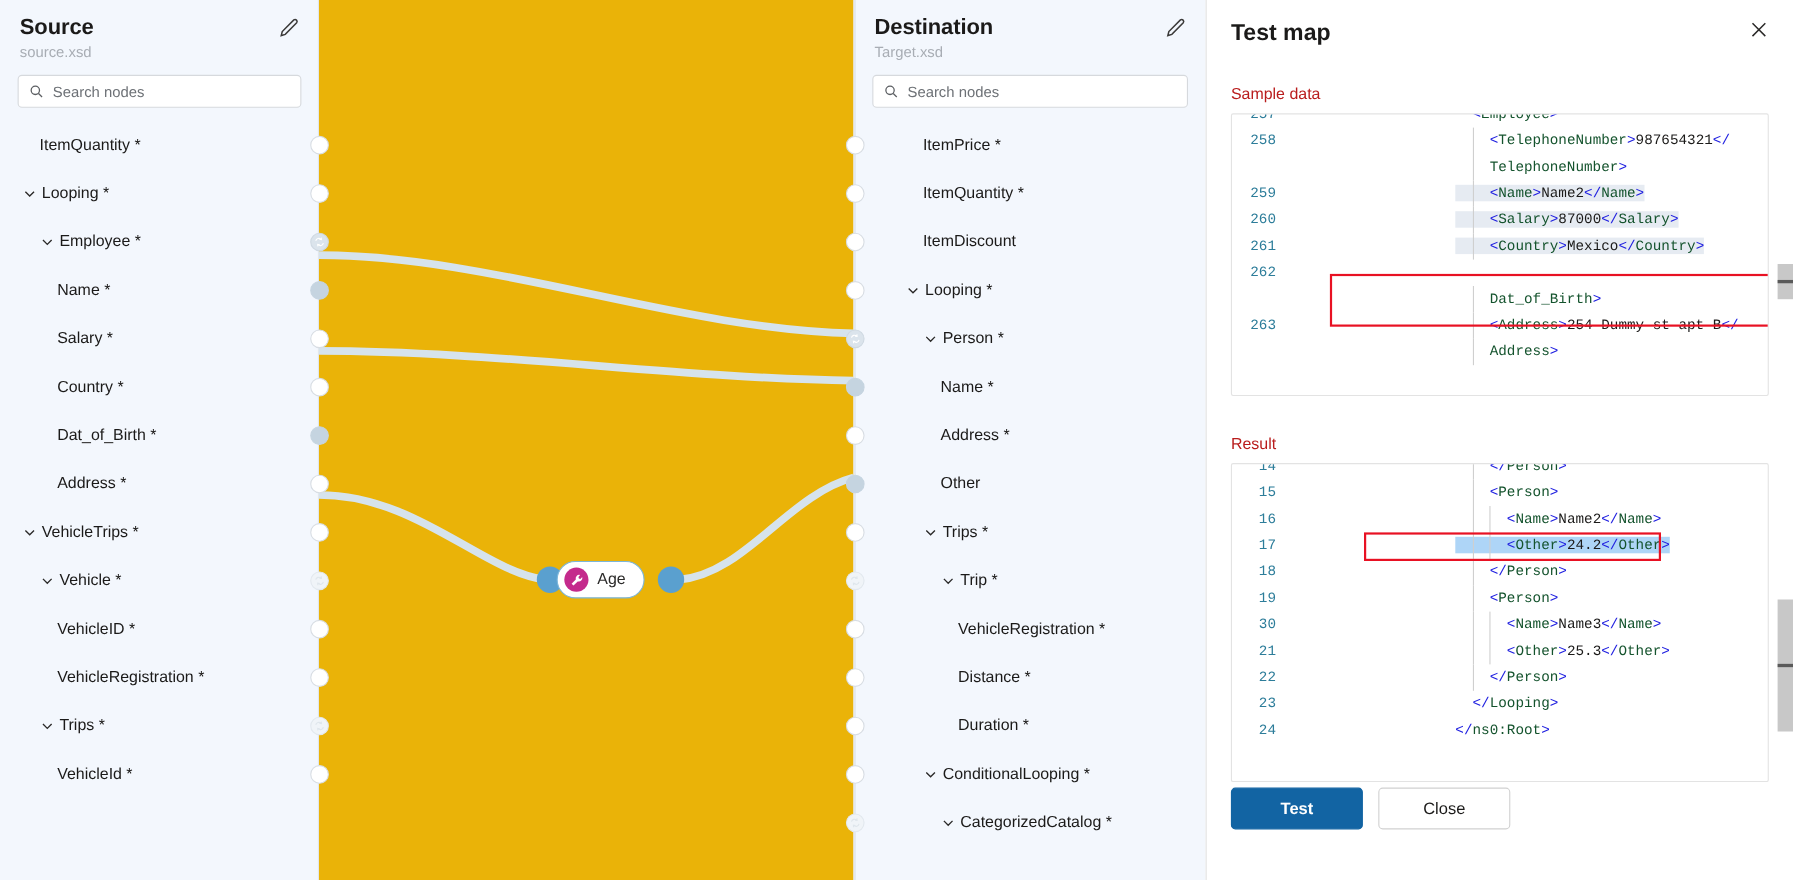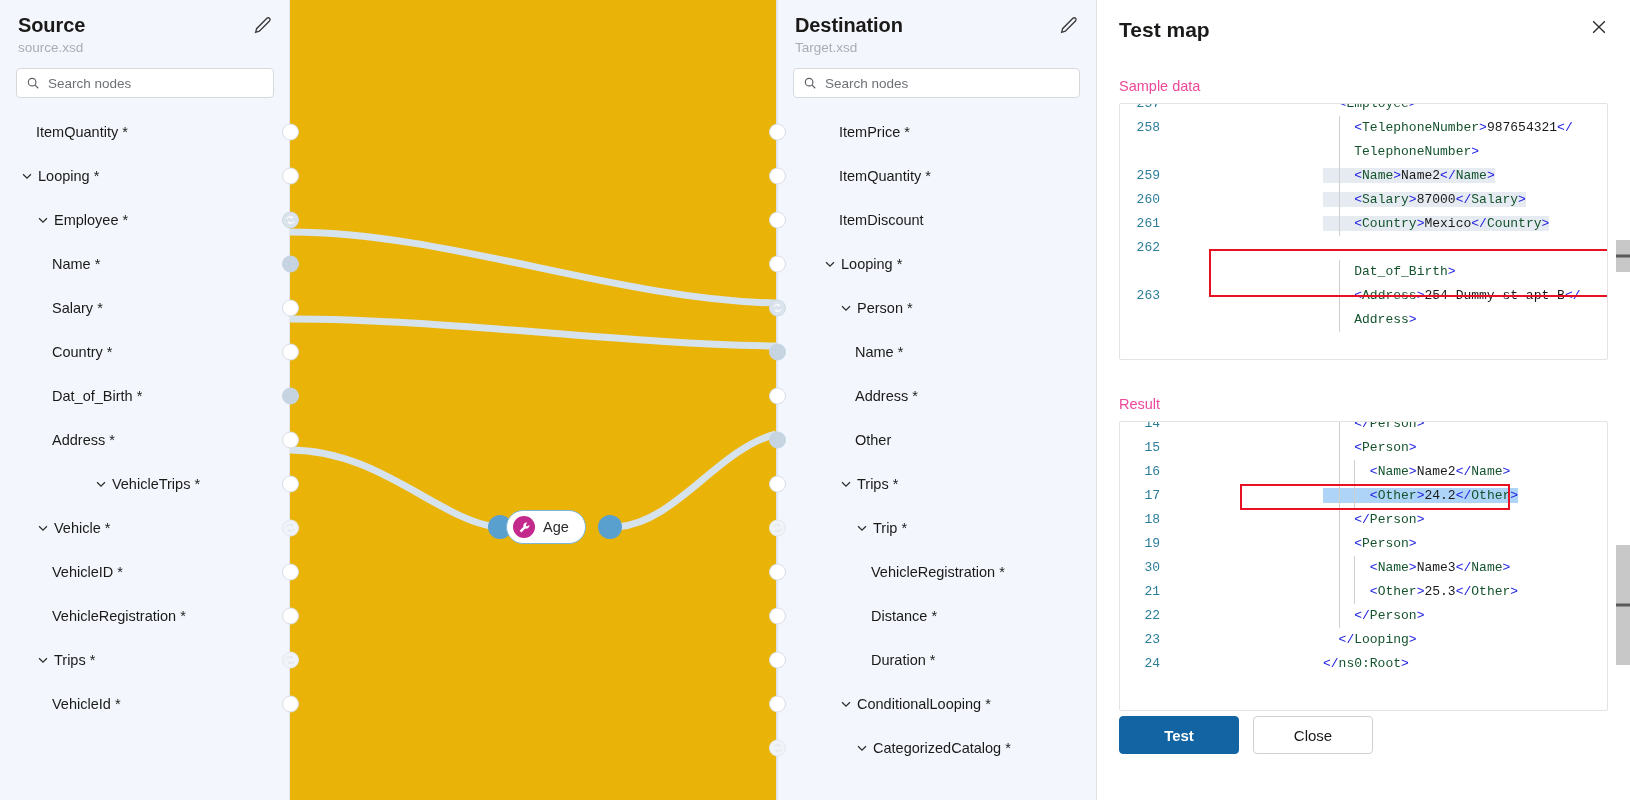--- a/index.html
+++ b/index.html
@@ -133,21 +133,21 @@
     position: relative;
     padding: 18px 22px 0 22px;
   }
   .tm-title { font-size: 21px; font-weight: 600; color: #1b1a19; }
   .tm-close {
     position: absolute; right: 18px; top: 14px;
     width: 26px; height: 26px; cursor: pointer; color: #2b2a29;
     display: flex; align-items: center; justify-content: center;
   }
   .tm-section-label {
-    font-size: 14.5px; color: #ec4899; margin-top: 36px; margin-bottom: 9px;
+    font-size: 14.5px; color: #b91c1c; margin-top: 36px; margin-bottom: 9px;
   }
   .code-box {
     border: 1px solid #e3e3e3;
     background: #ffffff;
     border-radius: 2px;
     position: relative;
     overflow: hidden;
     font-family: "Liberation Mono", monospace;
     font-size: 13px;
     line-height: 24px;
@@ -262,21 +262,21 @@
           <div class="handle"></div>
         </div>
         <div class="tree-row" style="padding-left:52px;">
           <span class="lbl">Dat_of_Birth *</span>
           <div class="handle filled"></div>
         </div>
         <div class="tree-row" style="padding-left:52px;">
           <span class="lbl">Address *</span>
           <div class="handle"></div>
         </div>
-        <div class="tree-row" style="padding-left:4px;justify-content:center;">
+        <div class="tree-row" style="padding-left:20px;">
           <svg class="chev" viewBox="0 0 16 16" fill="none" stroke="currentColor" stroke-width="1.4">
             <path d="M3.5 6L8 10.5 12.5 6"></path>
           </svg>
           <span class="lbl">VehicleTrips *</span>
           <div class="handle"></div>
         </div>
         <div class="tree-row" style="padding-left:36px;">
           <svg class="chev" viewBox="0 0 16 16" fill="none" stroke="currentColor" stroke-width="1.4">
             <path d="M3.5 6L8 10.5 12.5 6"></path>
           </svg>

